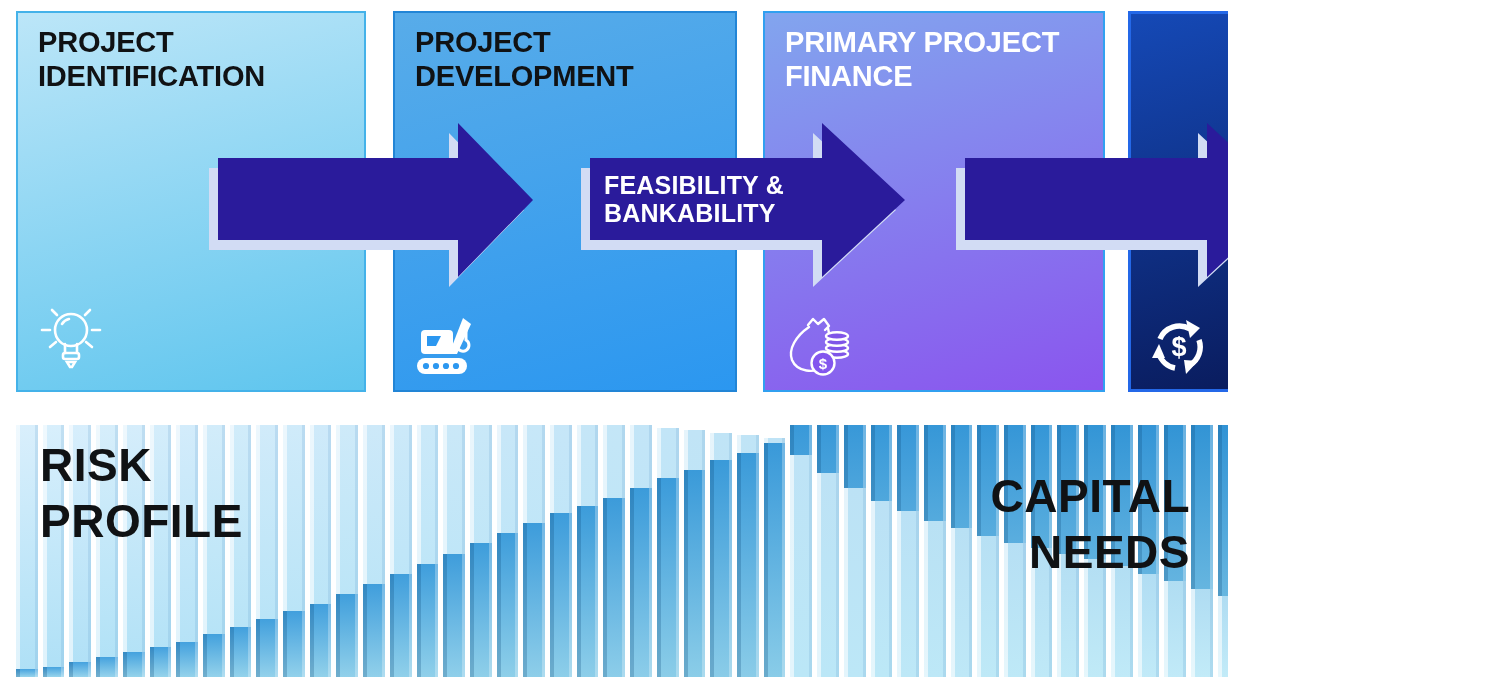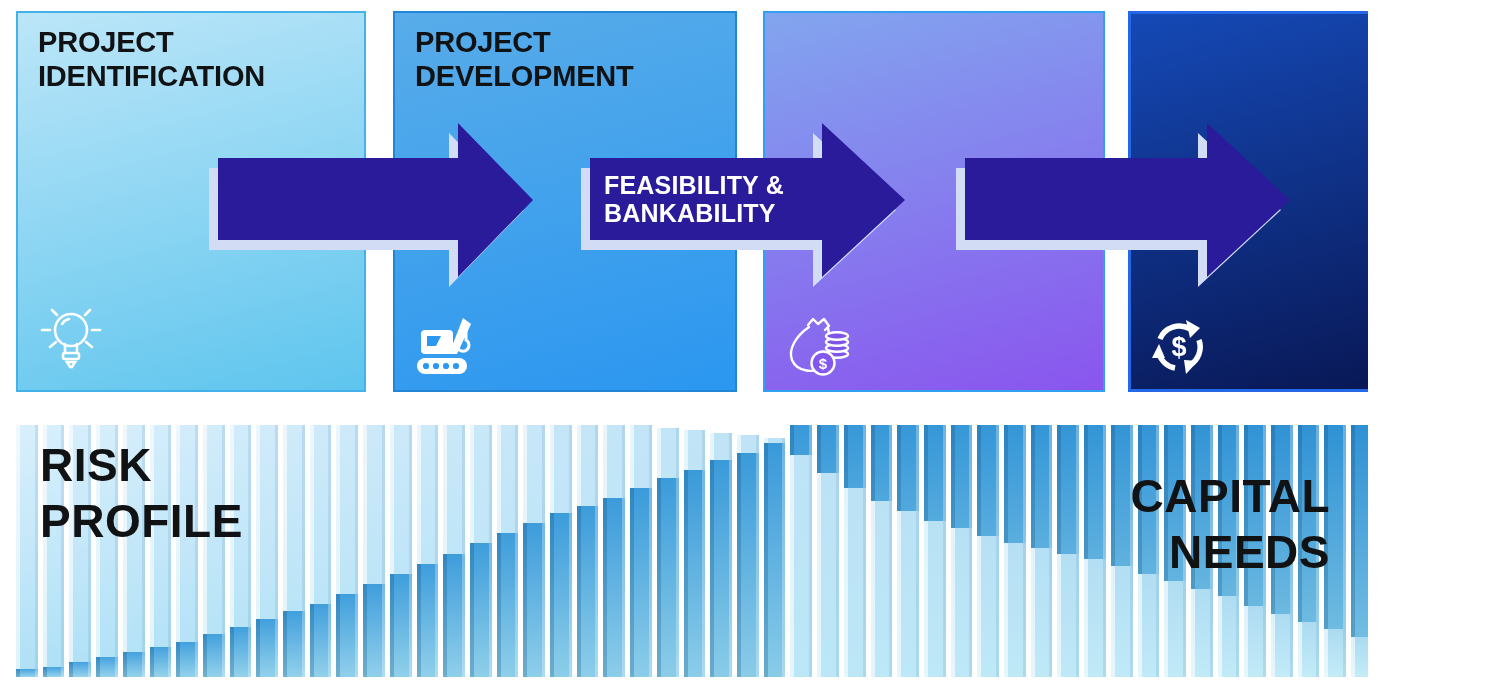--- a/index.html
+++ b/index.html
@@ -1,17 +1,17 @@
 <!DOCTYPE html>
 <html><head>
 <meta charset="utf-8">
 <style>
   html,body{margin:0;padding:0;background:#ffffff;}
   .canvas{
-    position:relative;width:1368px;height:693px;background:#ffffff;
+    position:relative;width:1228px;height:693px;background:#ffffff;
     font-family:"Liberation Sans",sans-serif;overflow:hidden;
   }
   
   .stage{position:absolute;top:11px;height:381px;border:2px solid transparent;box-sizing:border-box;}
   .s1{left:16px;width:350px;}
   .s2{left:393px;width:344px;}
   .s3{left:763px;width:342px;}
   .s4{left:1128px;width:350px;border-width:3px;}
   .stage-title{
     position:absolute;top:12px;left:20px;right:10px;
@@ -81,20 +81,22 @@
       <circle cx="33" cy="58" r="3.1" fill="#2b97f0"></circle>
         <circle cx="43" cy="58" r="3.1" fill="#2b97f0"></circle>
       <rect x="8" y="22" width="32" height="24" rx="4" fill="#ffffff"></rect>
       <polygon points="14,28 28,28 23,38 14,38" fill="#2b97f0"></polygon>
       <polygon points="36,46 50,10 58,16 44,46" fill="#ffffff"></polygon>
       <path d="M53,20 L53,32 A6,6 0 1 1 44,38" stroke="#ffffff" stroke-width="3" fill="none" stroke-linecap="round"></path>
     </svg>
   </div>
 
   <div class="stage s3" style="background: linear-gradient(165deg, rgb(130, 165, 238), rgb(138, 85, 238)); border-color: rgb(49, 160, 240);">
+    <div class="stage-title" style="color: rgb(255, 255, 255);">PRIMARY PROJECT
+FINANCE</div>
     <svg class="stage-icon" width="70" height="62" viewBox="0 0 70 62" fill="none" stroke="#ffffff" stroke-width="2.4" stroke-linecap="round" stroke-linejoin="round">
       <path d="M25,9 L30,3 L35,8 L41,3 L46,10 L42,14"></path>
       <path d="M26,11 C13,20 5,33 9,44 C14,56 32,58 40,50 C46,43 48,24 45,12"></path>
       <g>
         <ellipse cx="54" cy="38" rx="11" ry="3.8" fill="#7f55e8"></ellipse>
         <ellipse cx="54" cy="32" rx="11" ry="3.8" fill="#7f55e8"></ellipse>
         <ellipse cx="54" cy="26" rx="11" ry="3.8" fill="#7f55e8"></ellipse>
         <ellipse cx="54" cy="20" rx="11" ry="3.8" fill="#7f55e8"></ellipse>
       </g>
       <circle cx="40" cy="47" r="11.5" fill="#8356ee"></circle>

